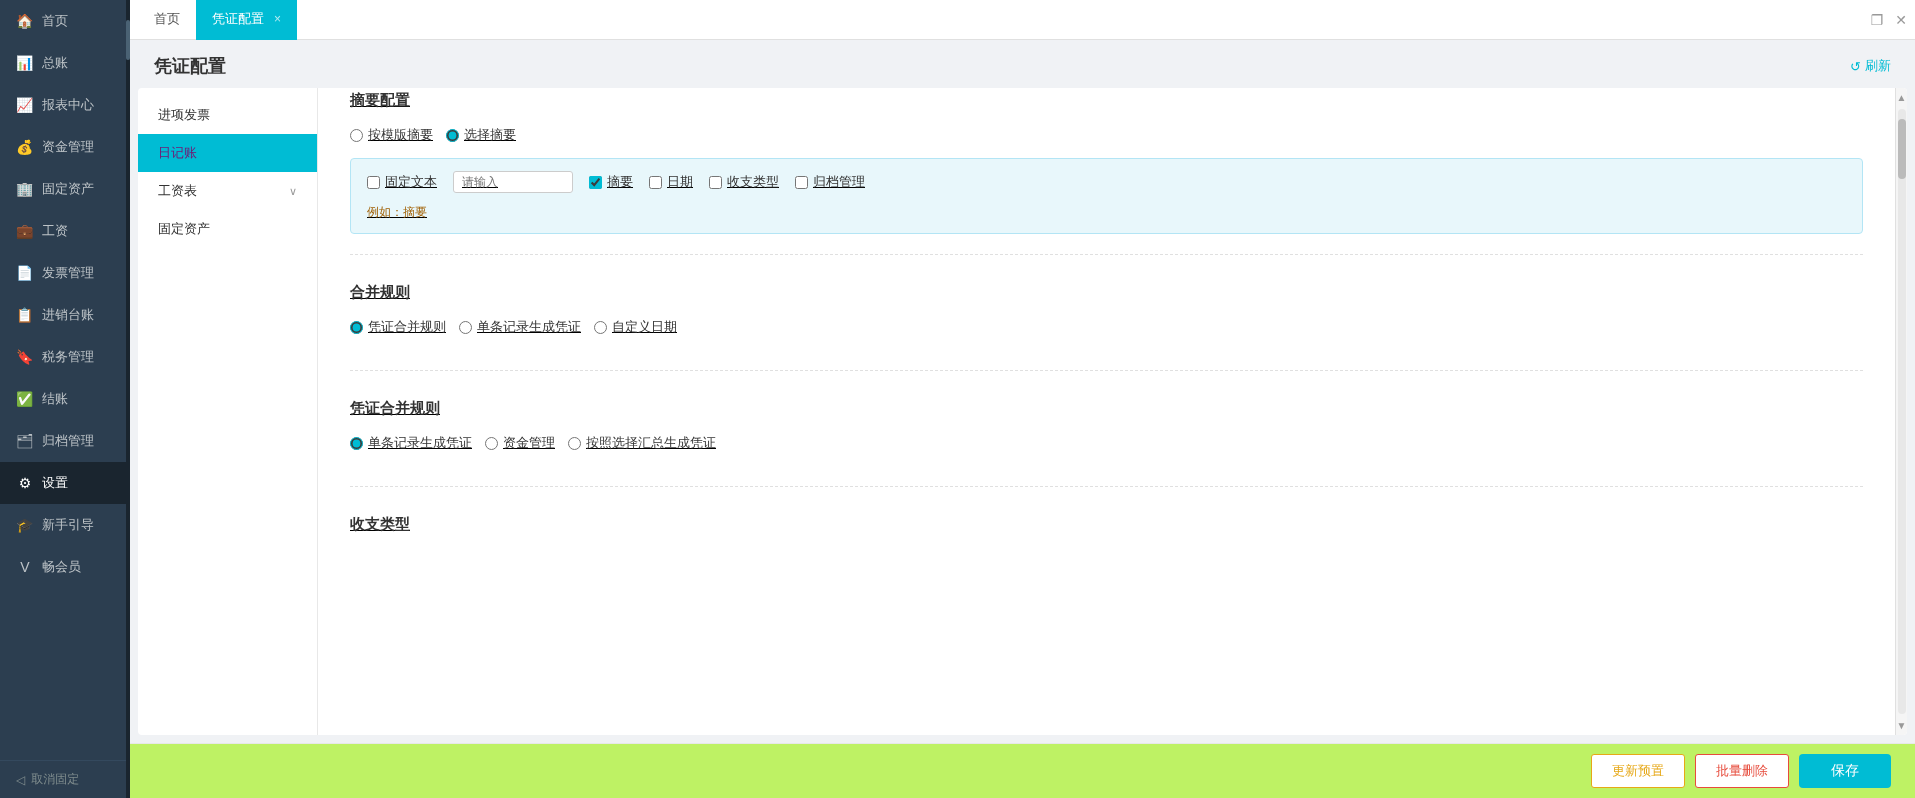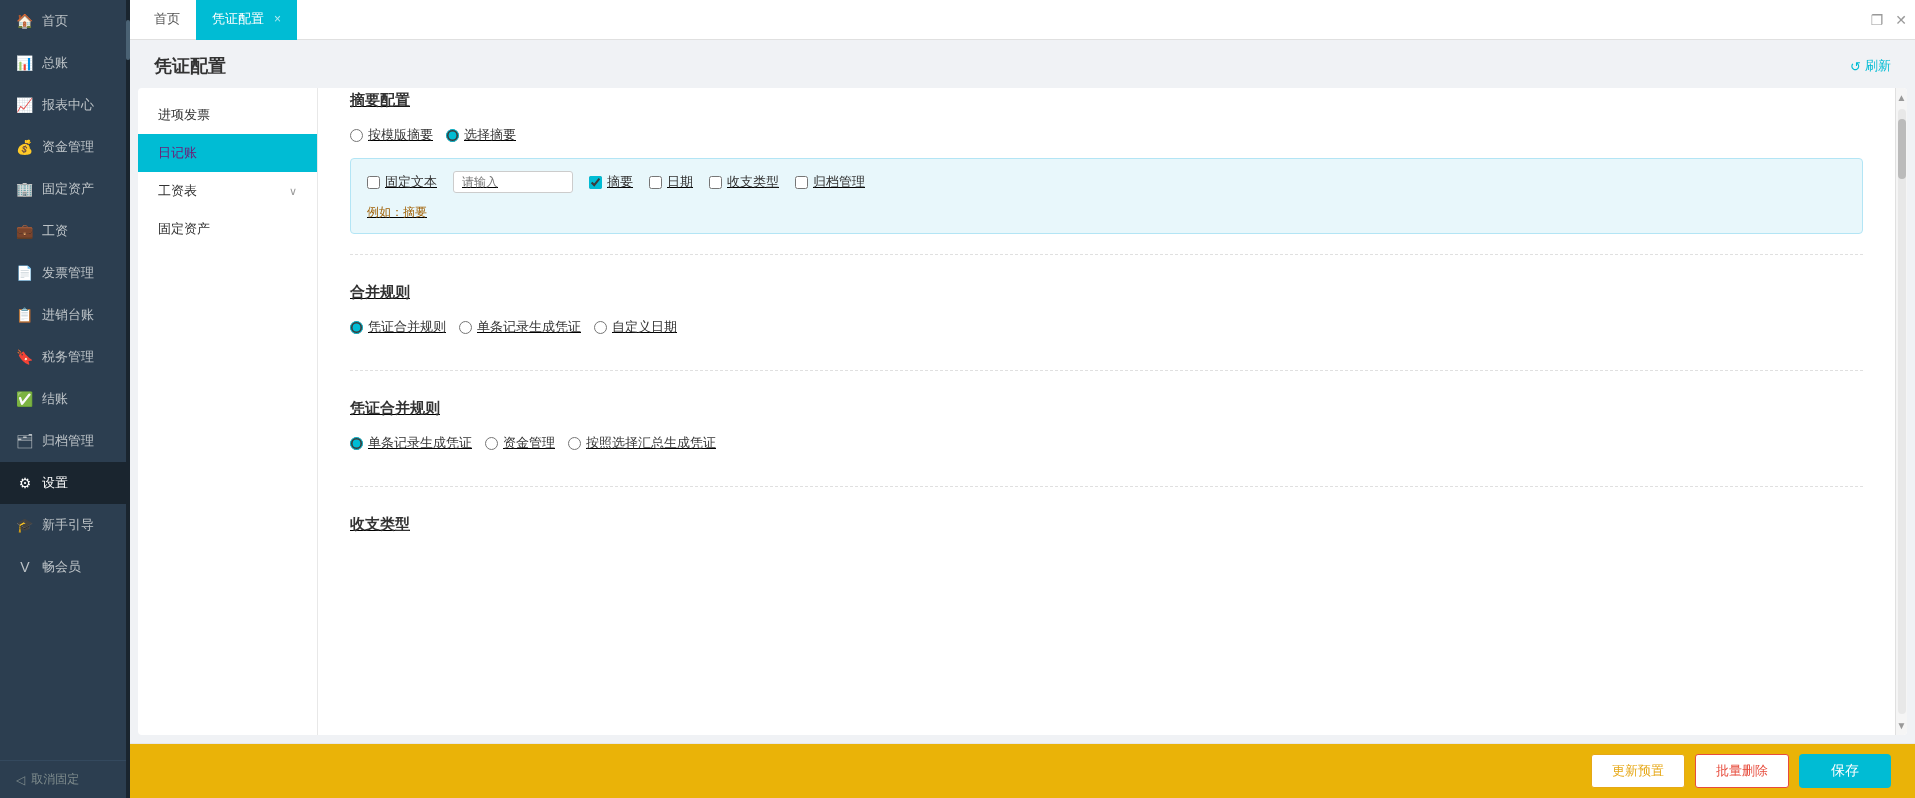--- a/index.html
+++ b/index.html
@@ -246,21 +246,21 @@
       outline: none;
       color: #999;
     }
     .example-text {
       color: #a16207;
       font-size: 12px;
     }
 
     
     .footer {
-      background: #eab308;
+      background: #bef264;
       border-top: 1px solid #e8e8e8;
       padding: 10px 24px;
       display: flex;
       align-items: flex-start;
       justify-content: flex-end;
       gap: 10px;
       flex-shrink: 0;
     }
     .btn {
       padding: 7px 20px;

